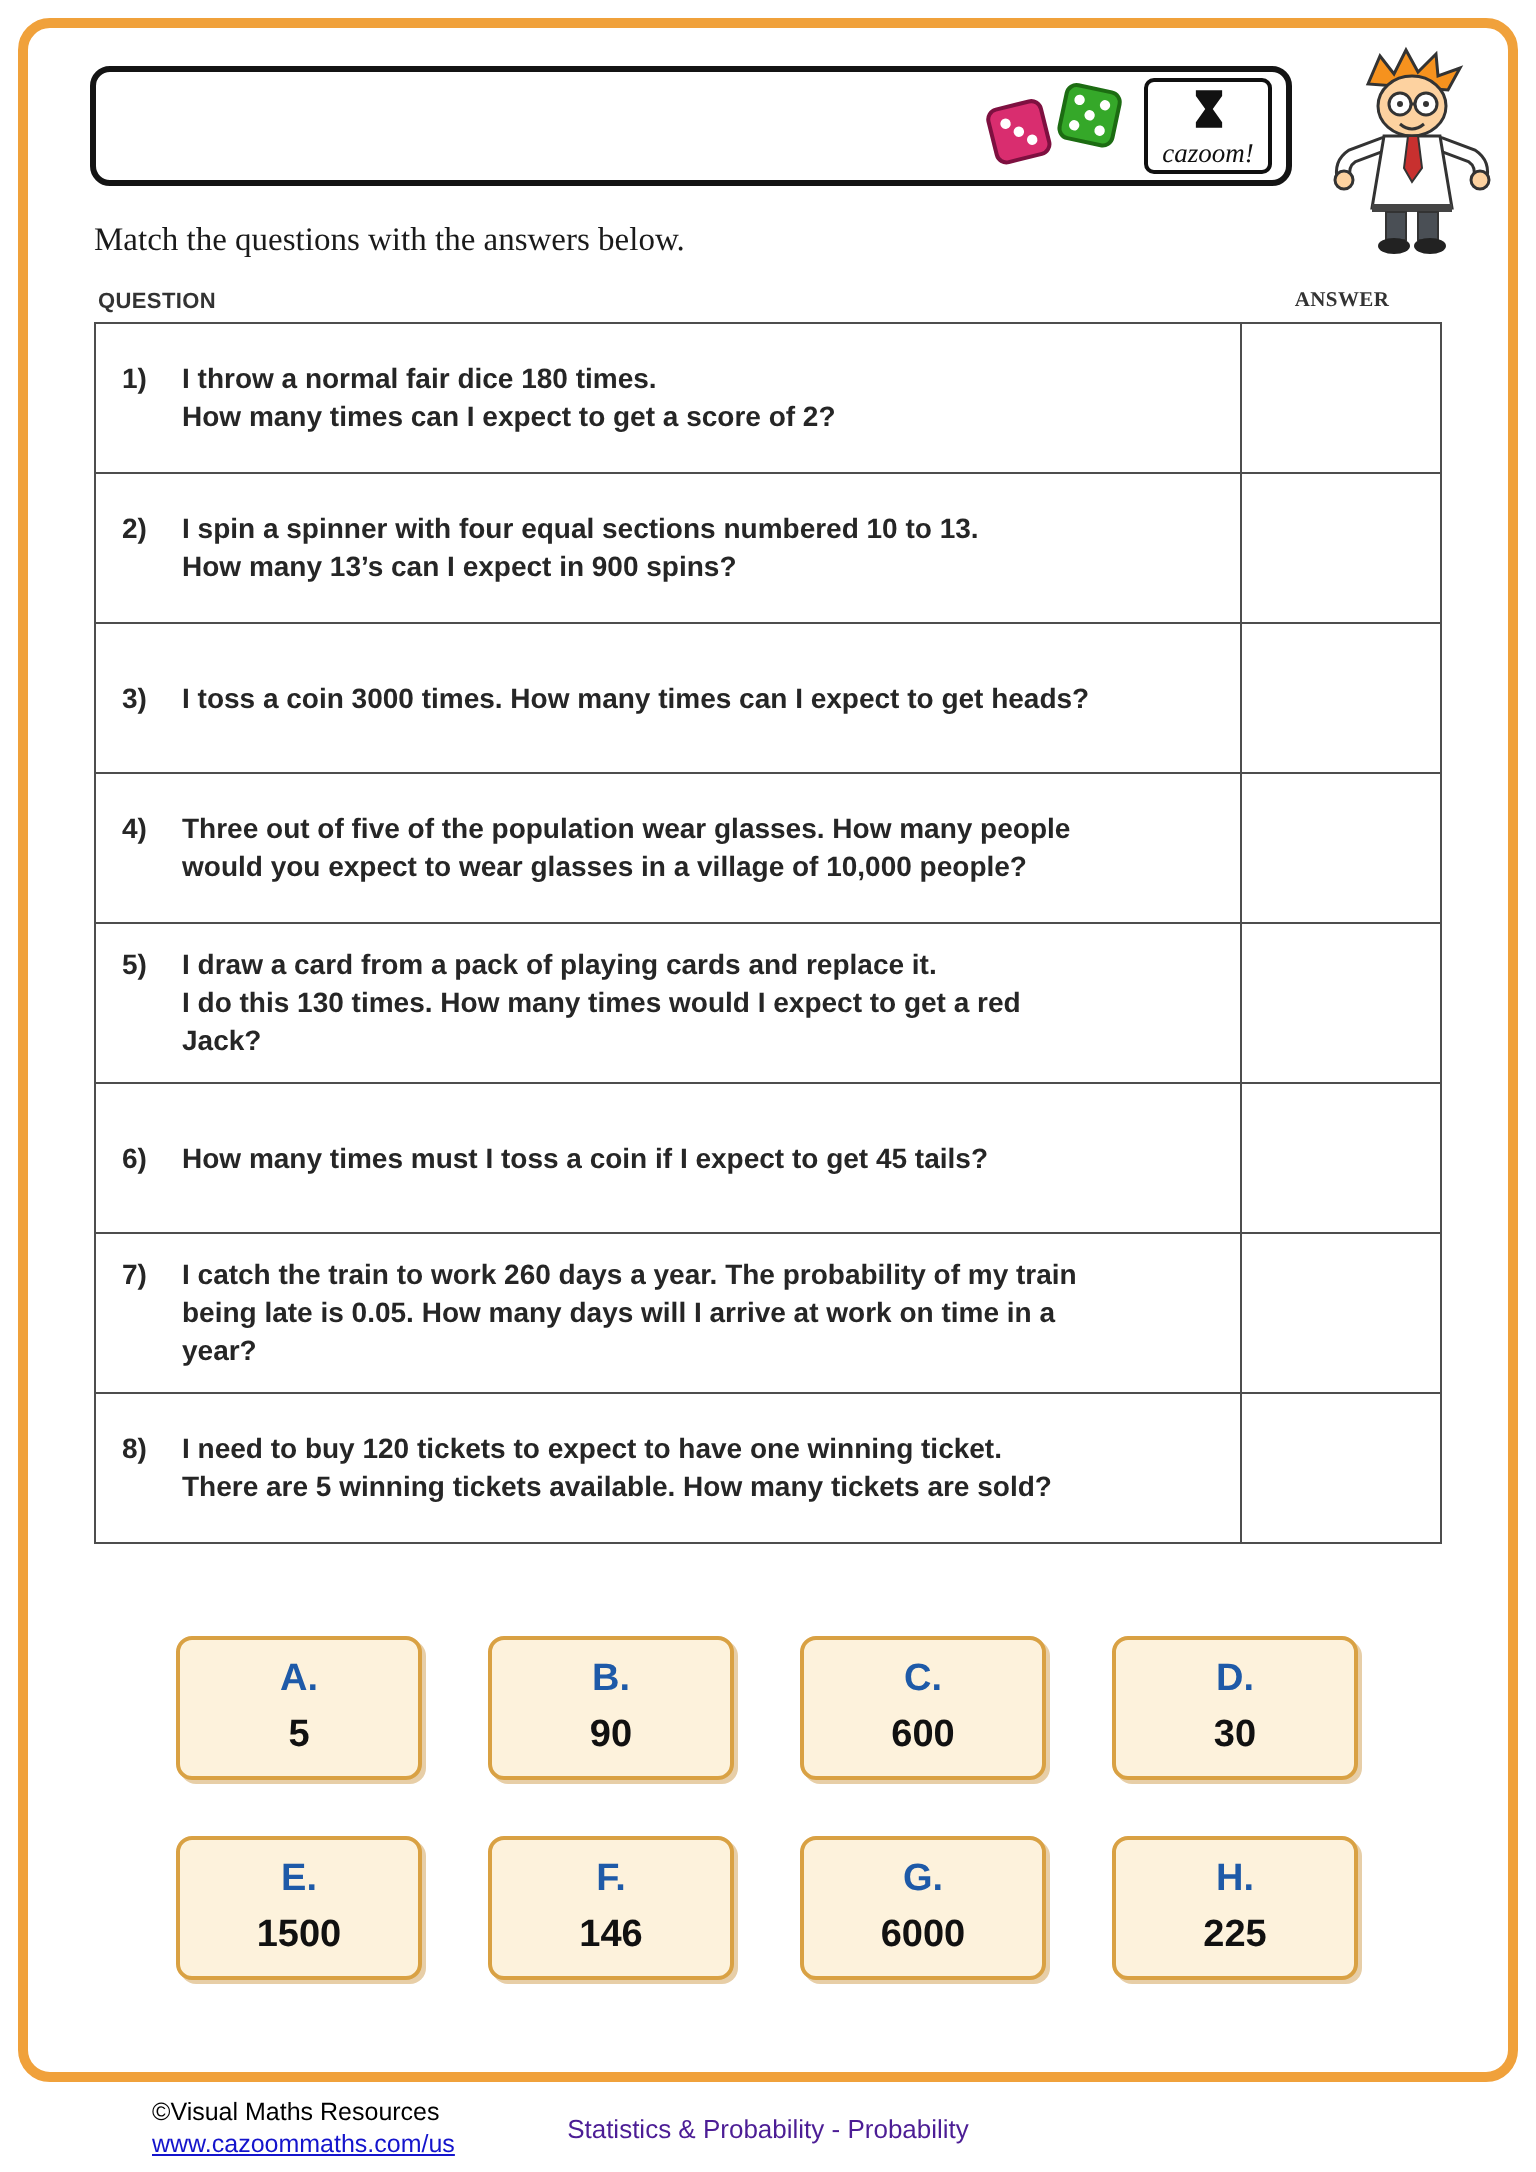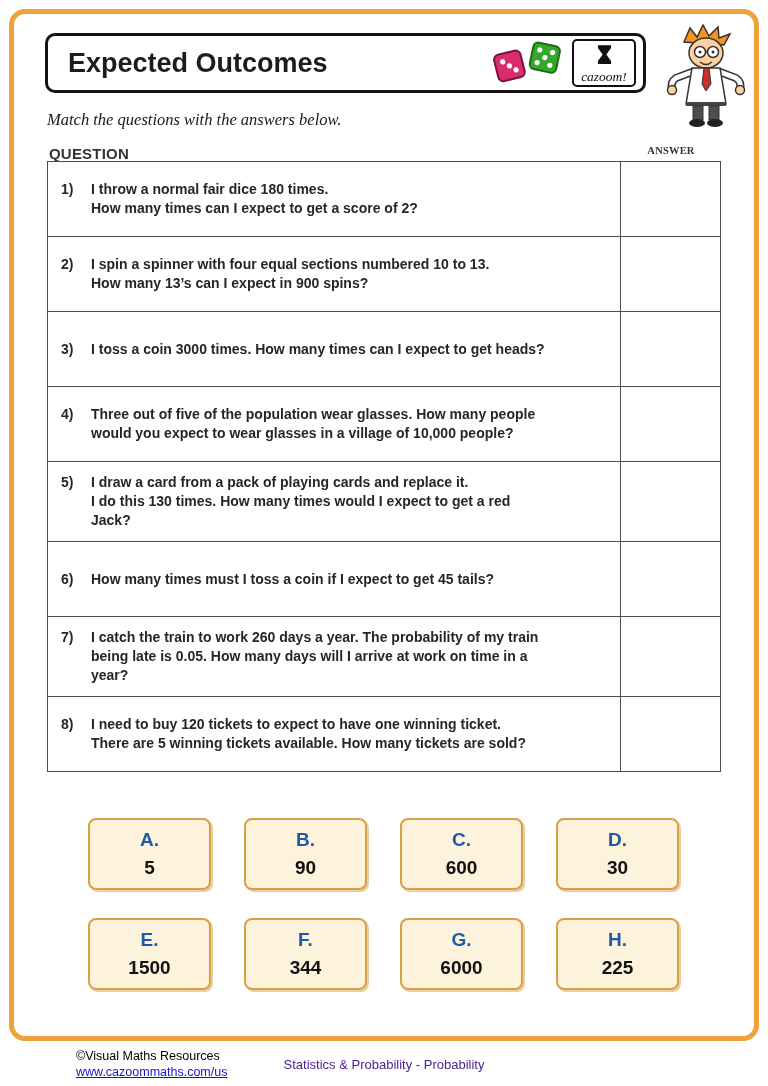--- a/index.html
+++ b/index.html
@@ -24,24 +24,24 @@
     border-radius:5px; background:#fff; display:flex; justify-content:center;
   }
   .logo-box svg { margin-top:3px; }
   .logo-word {
     position:absolute; bottom:0px; width:100%; text-align:center;
     font-family:"Liberation Serif", serif; font-style:italic; font-weight:400;
     font-size:13.5px; color:#101010;
   }
   .instruction {
     position:absolute; left:47px; top:110px;
-    font-family:"Liberation Serif", serif; font-style:italic;
+    font-family:"Liberation Serif", serif; 
     font-size:16.5px; color:#1a1a1a;
   }
-  .col-q { position:absolute; left:49px; top:145px; font-size:15px; font-weight:700; color:#333; letter-spacing:.2px;text-align:center; }
+  .col-q { position:absolute; left:49px; top:145px; font-size:11px; font-weight:700; color:#333; letter-spacing:.2px;text-align:center; }
   .col-a { position:absolute; left:621px; top:145px; width:100px; text-align:center; font-size:10.5px; font-weight:700; color:#333; letter-spacing:.2px;font-family:Liberation Serif, serif; }
   .qtable { position:absolute; left:47px; top:161px; width:674px; border:1.6px solid #4d4d4d; background:#fff; }
   .qrow { display:flex; border-bottom:1.6px solid #4d4d4d; }
   .qrow:last-child { border-bottom:none; }
   .qcell { flex:1 1 auto; display:flex; align-items:center; min-height:74px; padding:11px 10px 11px 13px; }
   .qwrap { display:flex; align-items:flex-start; }
   .qnum { flex:0 0 30px; font-size:14px; font-weight:700; color:#262626; line-height:19px; }
   .qtext { font-size:14px; font-weight:700; color:#262626; line-height:19px; white-space:pre-line; max-width:512px; }
   .acell { flex:0 0 100px; border-left:1.6px solid #4d4d4d; }
   .cards {
@@ -62,21 +62,20 @@
   .mascot { position:absolute; right:20px; top:22px; }
   .dice { display:block; }
 </style>
 </head>
 <body>
 
 <div class="page">
   <div class="frame"></div>
 
   <div class="title-box">
-    <span class="title">Expected Outcomes</span>
     <span class="title-right">
       <svg class="dice" width="76" height="46" viewBox="0 0 76 46">
         <g transform="rotate(-14 20 26)">
           <rect x="5" y="12" width="27" height="27" rx="5" fill="#d92d6f" stroke="#7e1040" stroke-width="2"></rect>
           <circle cx="13" cy="20" r="2.6" fill="#fff"></circle>
           <circle cx="18.5" cy="25.5" r="2.6" fill="#fff"></circle>
           <circle cx="24" cy="31" r="2.6" fill="#fff"></circle>
         </g>
         <g transform="rotate(12 53 19)">
           <rect x="40" y="4" width="27" height="27" rx="5" fill="#35a829" stroke="#1c6c12" stroke-width="2"></rect>
@@ -224,21 +223,21 @@
     <div class="card">
       <div class="card-letter">D.</div>
       <div class="card-value">30</div>
     </div>
     <div class="card">
       <div class="card-letter">E.</div>
       <div class="card-value">1500</div>
     </div>
     <div class="card">
       <div class="card-letter">F.</div>
-      <div class="card-value">344</div>
+      <div class="card-value">146</div>
     </div>
     <div class="card">
       <div class="card-letter">G.</div>
       <div class="card-value">6000</div>
     </div>
     <div class="card">
       <div class="card-letter">H.</div>
       <div class="card-value">225</div>
     </div>
   </div>

